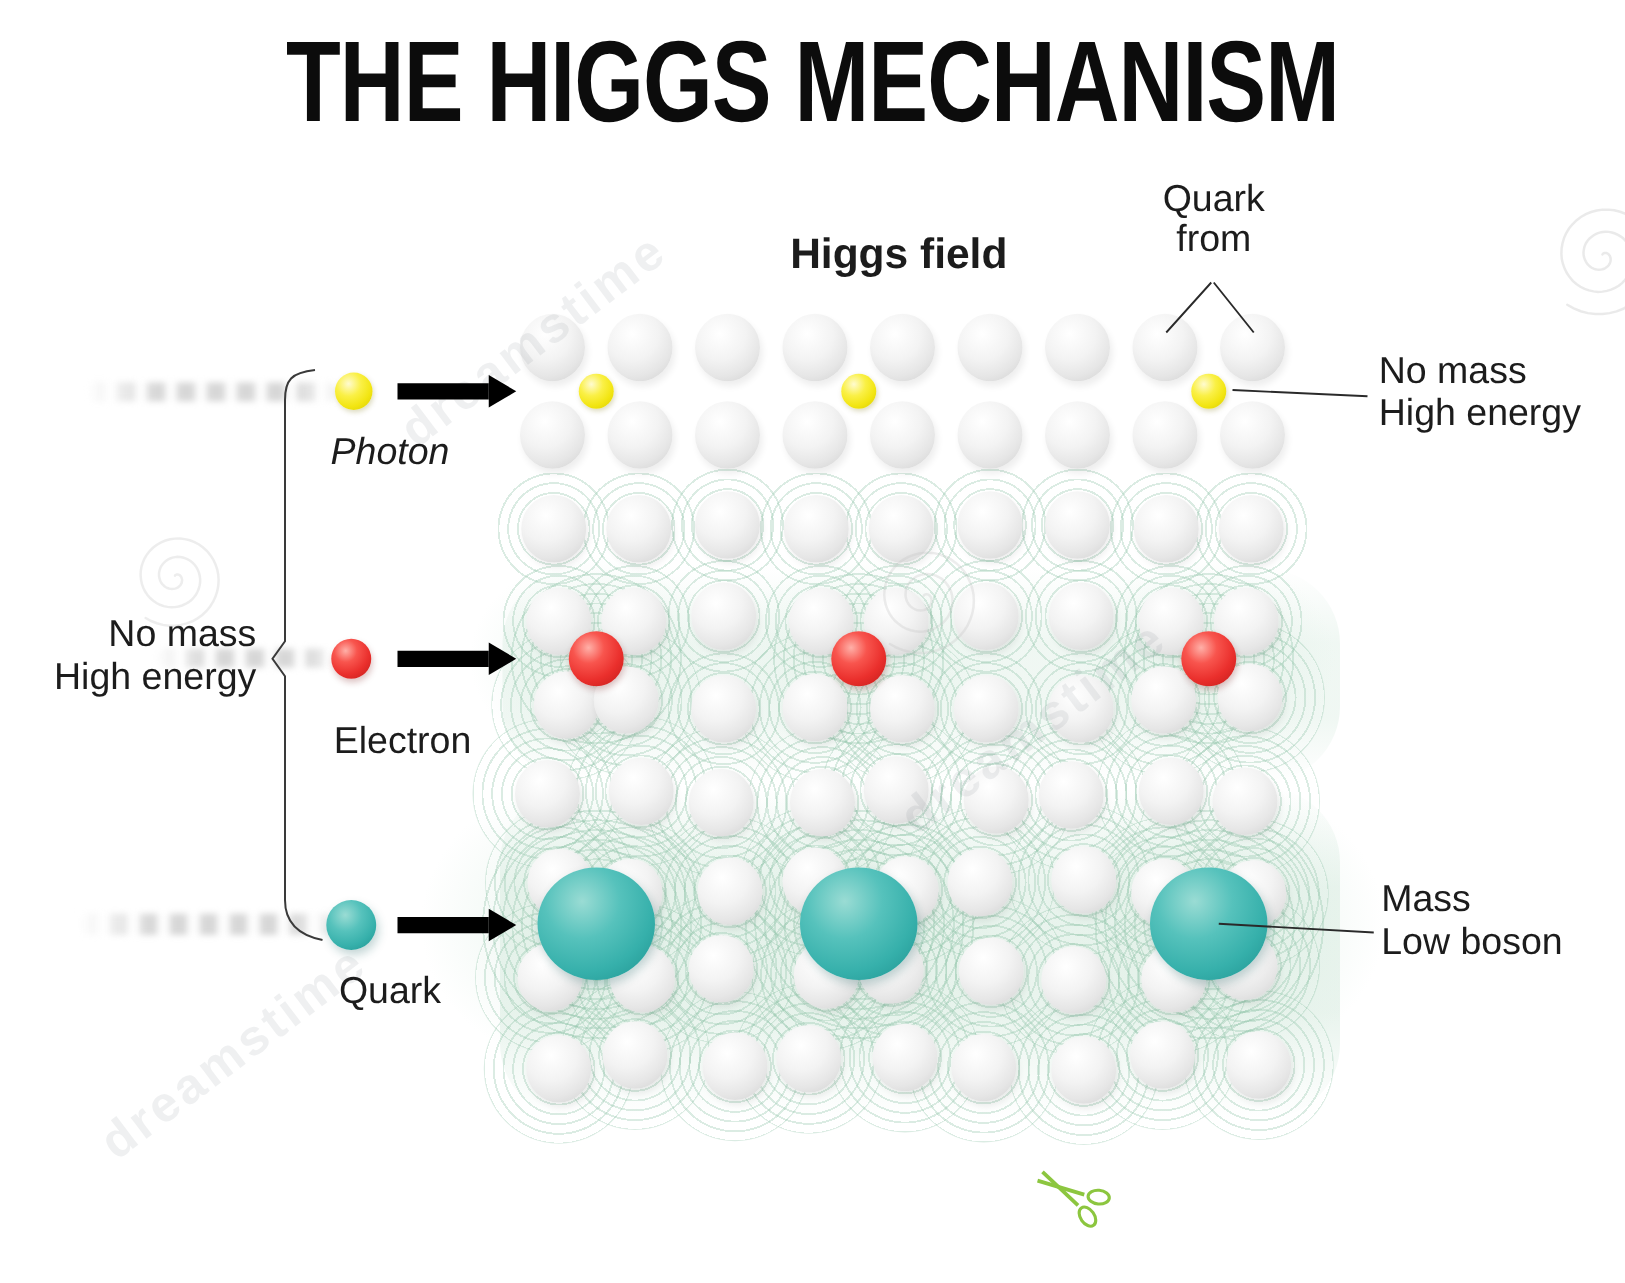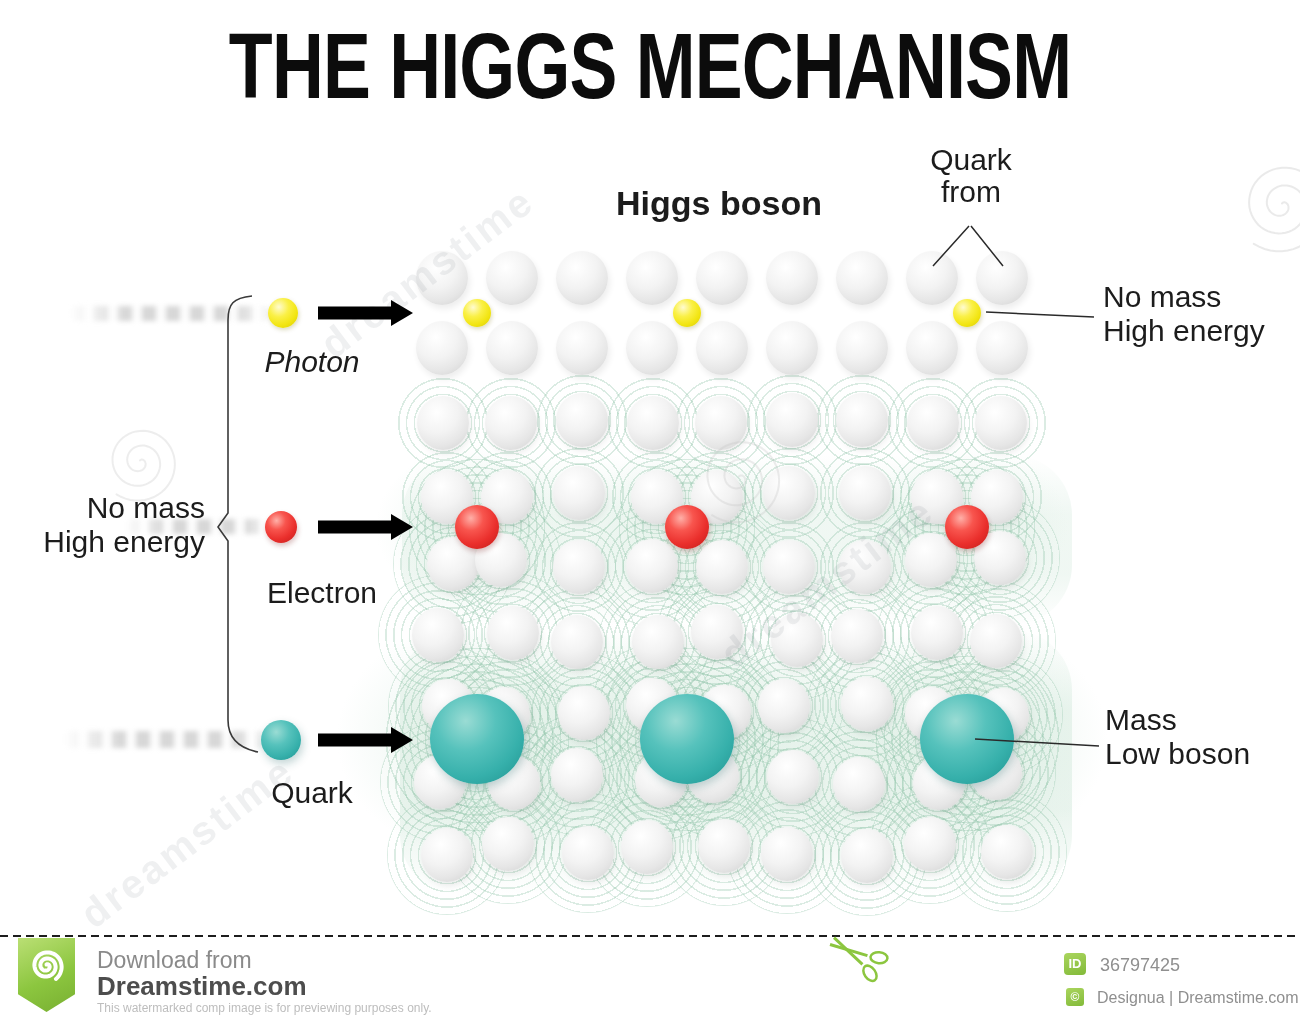--- a/index.html
+++ b/index.html
@@ -237,21 +237,21 @@
     </div>
 
   <div class="trail" style="left:70px;top:306px;width:200px;"></div>
   <div class="trail" style="left:125px;top:519px;width:145px;"></div>
   <div class="trail" style="left:64px;top:731px;width:205px;height:17px;"></div>
 
   <div class="particle photon-grad" style="left:268px;top:298px;width:30px;height:30px;"></div>
   <div class="particle electron-grad" style="left:265px;top:511px;width:32px;height:32px;"></div>
   <div class="particle quark-grad" style="left:261px;top:720px;width:40px;height:40px;"></div>
 
-  <div class="lbl bold centered" style="left:719px;top:186px;">Higgs boson</div>
+  <div class="lbl bold centered" style="left:719px;top:186px;">Higgs field</div>
 
   <div class="lbl centered" style="left:971px;top:144px;line-height:32px;">
     <div>Quark</div>
     <div>from</div>
   </div>
 
   <div class="lbl right-align" style="left:0;width:205px;top:491px;">
     <div>No mass</div>
     <div>High energy</div>
   </div>
@@ -298,25 +298,14 @@
       <path d="M-8,-5 L30,4" stroke-width="3"></path>
       <ellipse cx="-19" cy="9" rx="8.5" ry="5.5" stroke-width="2.5" transform="rotate(-25 -19 9)"></ellipse>
       <ellipse cx="-19" cy="-9" rx="8.5" ry="5.5" stroke-width="2.5" transform="rotate(25 -19 -9)"></ellipse>
     </g>
   <polyline points="46.5,964.5 46.7,964.4 46.9,964.3 47.1,964.3 47.4,964.3 47.6,964.3 47.9,964.3 48.2,964.4 48.4,964.6 48.7,964.7 48.9,965.0 49.1,965.2 49.3,965.5 49.4,965.8 49.6,966.2 49.6,966.5 49.7,966.9 49.6,967.3 49.5,967.7 49.4,968.1 49.2,968.5 49.0,968.9 48.7,969.3 48.4,969.6 48.0,969.9 47.5,970.2 47.1,970.4 46.5,970.5 46.0,970.6 45.5,970.6 44.9,970.6 44.3,970.5 43.8,970.3 43.2,970.0 42.7,969.7 42.2,969.3 41.8,968.8 41.4,968.3 41.0,967.7 40.8,967.1 40.6,966.4 40.4,965.7 40.4,965.0 40.4,964.3 40.6,963.6 40.8,962.8 41.1,962.1 41.5,961.5 42.0,960.8 42.6,960.2 43.2,959.7 43.9,959.3 44.7,958.9 45.5,958.7 46.4,958.5 47.2,958.4 48.1,958.4 49.0,958.6 49.9,958.8 50.8,959.2 51.6,959.6 52.4,960.2 53.1,960.8 53.8,961.6 54.4,962.4 54.8,963.3 55.2,964.3 55.4,965.3 55.6,966.3 55.6,967.4 55.5,968.4 55.2,969.5 54.9,970.6 54.4,971.6 53.8,972.5 53.0,973.4 52.2,974.2 51.3,974.9 50.3,975.5 49.2,976.0 48.0,976.3 46.8,976.5 45.6,976.6 44.3,976.5 43.1,976.3 41.9,976.0 40.7,975.5 39.6,974.8 38.5,974.0 37.6,973.1 36.7,972.1 36.0,971.0 35.3,969.7 34.9,968.4 34.6,967.1 34.4,965.7 34.4,964.3 34.6,962.9 34.9,961.5 35.4,960.1 36.1,958.8 36.9,957.6 37.9,956.4 39.0,955.4 40.2,954.5 41.5,953.8 42.9,953.2 44.4,952.7 46.0,952.5 47.6,952.4 49.1,952.5 50.7,952.8 52.3,953.3 53.8,953.9 55.2,954.7 56.5,955.7 57.7,956.9 58.8,958.2 59.7,959.6 60.5,961.2 61.0,962.8 61.4,964.5 61.6,966.2 61.6,968.0 61.4,969.7 60.9,971.5 60.3,973.2 59.5,974.8 58.5,976.3 57.3,977.7 55.9,978.9" fill="none" stroke="#ffffff" stroke-width="4" opacity="1" stroke-linecap="round"></polyline>
       <polyline points="1282.0,203.5 1282.2,203.2 1282.6,202.9 1282.9,202.6 1283.4,202.4 1283.9,202.3 1284.5,202.3 1285.1,202.4 1285.7,202.7 1286.3,203.0 1286.8,203.4 1287.3,204.0 1287.8,204.6 1288.1,205.4 1288.4,206.2 1288.5,207.1 1288.5,208.1 1288.4,209.1 1288.1,210.1 1287.7,211.0 1287.1,212.0 1286.3,212.9 1285.4,213.7 1284.4,214.4 1283.3,215.0 1282.0,215.4 1280.6,215.7 1279.2,215.8 1277.8,215.7 1276.3,215.4 1274.8,214.9 1273.4,214.2 1272.0,213.3 1270.8,212.1 1269.6,210.8 1268.7,209.3 1267.9,207.7 1267.3,205.9 1266.9,204.1 1266.8,202.1 1267.0,200.1 1267.4,198.1 1268.0,196.1 1269.0,194.2 1270.2,192.4 1271.7,190.8 1273.4,189.3 1275.3,188.0 1277.4,186.9 1279.6,186.1 1282.0,185.6 1284.5,185.4 1287.0,185.5 1289.5,186.0 1292.0,186.8 1294.4,187.9 1296.7,189.3 1298.9,191.0 1300.8,193.1 1302.5,195.4 1303.8,197.9 1304.9,200.6 1305.6,203.5 1306.0,206.5 1306.0,209.6 1305.5,212.6 1304.7,215.7 1303.5,218.6 1301.9,221.5 1299.9,224.1 1297.6,226.5 1295.0,228.6 1292.0,230.3 1288.9,231.7 1285.5,232.7 1282.0,233.3 1278.4,233.5 1274.8,233.1 1271.2,232.3 1267.7,231.1 1264.3,229.4 1261.1,227.2 1258.2,224.7 1255.7,221.7 1253.5,218.4 1251.7,214.9 1250.3,211.0 1249.4,207.0 1249.1,202.9 1249.3,198.8 1250.0,194.6 1251.2,190.5 1252.9,186.6 1255.2,182.8 1258.0,179.4 1261.1,176.3 1264.7,173.6 1268.7,171.3 1272.9,169.6 1277.4,168.4 1282.0,167.7 1286.7,167.7 1291.4,168.2 1296.1,169.4 1300.6,171.1 1305.0,173.4 1309.0,176.3 1312.6,179.6 1315.9,183.5 1318.6,187.8 1320.8,192.4 1322.5,197.3 1323.5,202.4 1323.8,207.6 1323.5,212.9 1322.5,218.2 1320.9,223.3 1318.6,228.2 1315.7,232.9 1312.2,237.1 1308.1,240.9 1303.6,244.2 1298.6,247.0 1293.3,249.1 1287.7,250.5 1282.0,251.2 1276.2,251.2 1270.3,250.5 1264.6,249.0 1259.0,246.7 1253.8,243.8" fill="none" stroke="#c2c2c2" stroke-width="2" opacity="0.35" stroke-linecap="round"></polyline>
       <polyline points="140.0,460.5 140.2,460.2 140.5,460.0 140.9,459.8 141.3,459.6 141.8,459.6 142.2,459.6 142.8,459.7 143.3,459.9 143.8,460.2 144.2,460.6 144.7,461.1 145.0,461.7 145.3,462.3 145.5,463.1 145.7,463.8 145.6,464.7 145.5,465.5 145.3,466.4 144.9,467.2 144.4,468.0 143.7,468.8 143.0,469.5 142.1,470.1 141.1,470.5 140.0,470.9 138.8,471.1 137.6,471.2 136.4,471.1 135.1,470.8 133.9,470.4 132.7,469.8 131.5,469.0 130.5,468.0 129.5,466.9 128.7,465.7 128.1,464.3 127.6,462.8 127.3,461.2 127.2,459.6 127.3,457.9 127.7,456.2 128.2,454.5 129.0,452.9 130.1,451.4 131.3,450.0 132.7,448.7 134.3,447.7 136.1,446.8 138.0,446.1 140.0,445.7 142.1,445.5 144.2,445.6 146.3,446.0 148.4,446.7 150.5,447.6 152.4,448.8 154.2,450.3 155.8,452.0 157.2,453.9 158.3,456.0 159.2,458.3 159.8,460.8 160.1,463.3 160.1,465.8 159.7,468.4 159.0,471.0 158.0,473.4 156.7,475.8 155.0,478.0 153.1,480.0 150.9,481.7 148.4,483.2 145.7,484.4 142.9,485.2 140.0,485.7 137.0,485.8 134.0,485.5 130.9,484.9 128.0,483.8 125.2,482.4 122.6,480.6 120.1,478.4 118.0,476.0 116.1,473.2 114.6,470.2 113.5,467.1 112.8,463.7 112.5,460.3 112.6,456.8 113.2,453.3 114.3,449.9 115.7,446.6 117.6,443.5 119.9,440.6 122.6,438.0 125.6,435.8 128.9,433.9 132.4,432.4 136.1,431.4 140.0,430.9 143.9,430.8 147.9,431.3 151.8,432.2 155.6,433.7 159.2,435.6 162.5,438.0 165.6,440.8 168.3,444.1 170.6,447.6 172.4,451.5 173.8,455.6 174.6,459.8 174.9,464.2 174.6,468.6 173.8,473.0 172.4,477.3 170.5,481.4 168.1,485.2 165.2,488.8 161.8,492.0 158.0,494.7 153.9,497.0 149.4,498.7 144.8,499.9 140.0,500.5 135.1,500.5 130.3,499.9 125.5,498.6 120.9,496.8 116.5,494.4" fill="none" stroke="#c2c2c2" stroke-width="2" opacity="0.3" stroke-linecap="round"></polyline>
       <polyline points="739.0,476.5 739.2,476.2 739.5,475.9 739.9,475.7 740.4,475.5 740.9,475.4 741.4,475.4 742.0,475.5 742.6,475.7 743.1,476.0 743.7,476.5 744.2,477.0 744.6,477.6 744.9,478.4 745.2,479.2 745.3,480.1 745.3,481.0 745.2,481.9 744.9,482.9 744.5,483.8 743.9,484.8 743.2,485.6 742.3,486.4 741.3,487.1 740.2,487.6 739.0,488.1 737.7,488.3 736.3,488.4 734.9,488.3 733.5,488.0 732.1,487.5 730.7,486.8 729.4,485.9 728.2,484.9 727.1,483.6 726.2,482.2 725.4,480.6 724.9,478.9 724.5,477.1 724.4,475.2 724.6,473.3 724.9,471.4 725.6,469.5 726.5,467.7 727.7,465.9 729.1,464.3 730.7,462.9 732.5,461.6 734.5,460.6 736.7,459.9 739.0,459.4 741.4,459.2 743.8,459.3 746.2,459.7 748.6,460.5 750.9,461.6 753.1,462.9 755.2,464.6 757.0,466.6 758.6,468.8 760.0,471.2 761.0,473.8 761.7,476.6 762.0,479.4 762.0,482.4 761.6,485.3 760.8,488.3 759.6,491.1 758.1,493.8 756.2,496.3 754.0,498.6 751.4,500.6 748.6,502.3 745.6,503.7 742.4,504.6 739.0,505.2 735.6,505.3 732.1,505.0 728.6,504.2 725.2,503.0 722.0,501.4 719.0,499.3 716.2,496.8 713.7,494.0 711.6,490.9 709.9,487.5 708.6,483.8 707.8,480.0 707.4,476.0 707.6,472.0 708.3,468.0 709.5,464.1 711.1,460.3 713.3,456.8 715.9,453.5 719.0,450.5 722.4,447.9 726.2,445.7 730.3,444.1 734.6,442.9 739.0,442.3 743.5,442.2 748.1,442.7 752.5,443.8 756.9,445.5 761.0,447.7 764.9,450.5 768.4,453.7 771.5,457.4 774.1,461.5 776.2,465.9 777.8,470.6 778.8,475.5 779.1,480.5 778.8,485.6 777.9,490.6 776.3,495.5 774.1,500.3 771.3,504.7 767.9,508.8 764.0,512.4 759.7,515.6 754.9,518.2 749.8,520.2 744.5,521.6 739.0,522.3 733.4,522.3 727.8,521.6 722.3,520.1 717.0,518.0 712.0,515.2" fill="none" stroke="#c2c2c2" stroke-width="2" opacity="0.3" stroke-linecap="round"></polyline>
     </svg>
 
-  <div class="footer-area">
-    <div class="cutline"></div>
-    <div class="ribbon"></div>
-    <div class="dl-from">Download from</div>
-    <div class="brand">Dreamstime.com</div>
-    <div class="disclaimer">This watermarked comp image is for previewing purposes only.</div>
-    <div class="mini-badge id-badge">ID</div>
-    <div class="id-num">36797425</div>
-    <div class="mini-badge cc-badge">©</div>
-    <div class="credit">Designua | Dreamstime.com</div>
-  </div>
 
 </div>
 
 </body></html>

